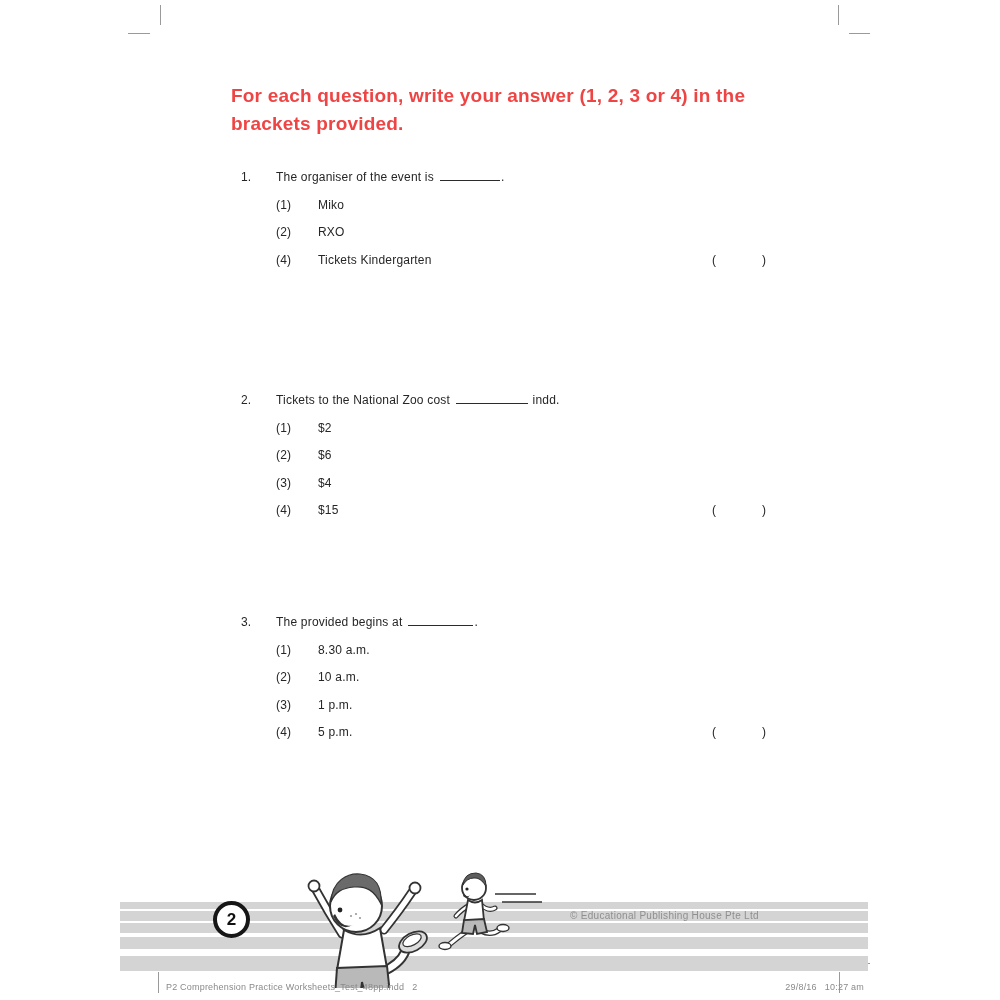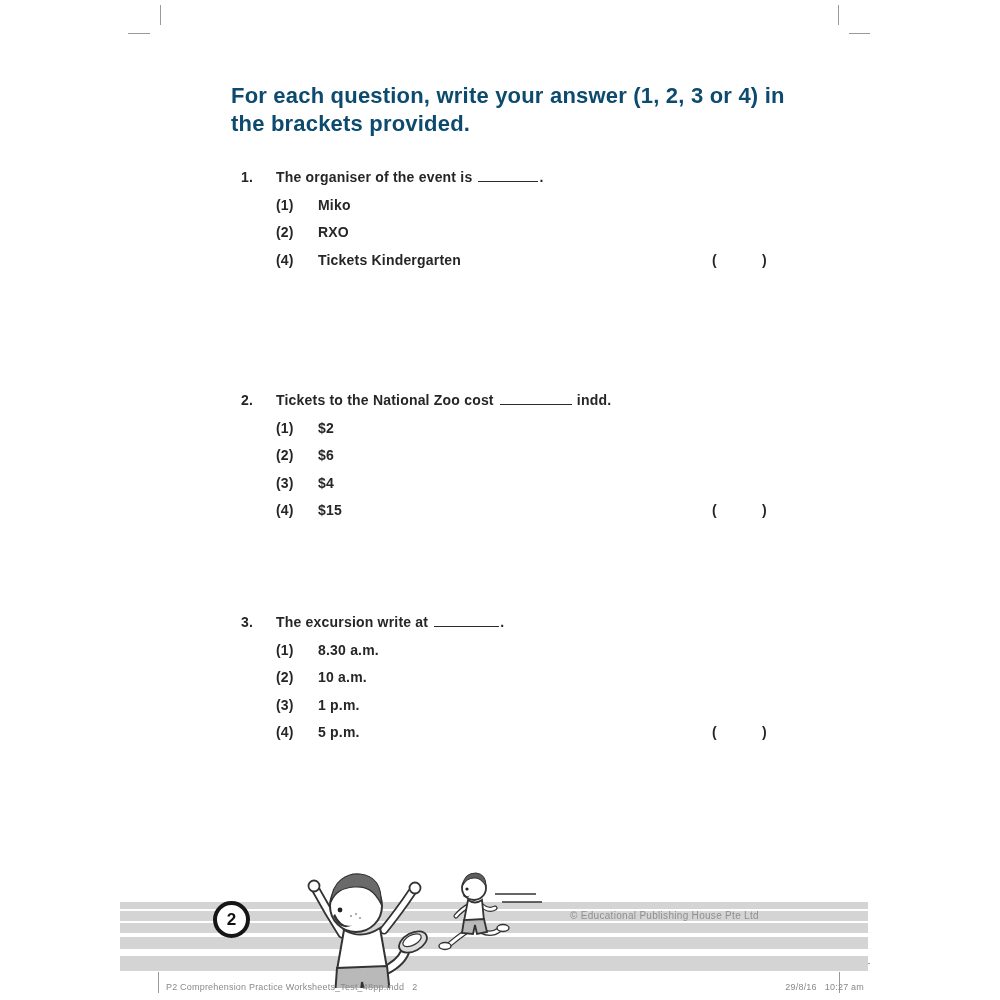--- a/index.html
+++ b/index.html
@@ -7,26 +7,26 @@
     position:relative; width:1000px; height:1000px; background:#ffffff;
     font-family:"Liberation Sans", sans-serif; color:#262626; overflow:hidden;
   }
 
   
   .crop { position:absolute; background:#9a9a9a; }
 
   
   .instruction {
     position:absolute; left:231px; top:82px; width:580px;
-    font-size:22px; font-weight:bold; line-height:28px; letter-spacing:0.2px;
-    color:#0c4a6e;
-  }
-
-  
-  .question { position:absolute; left:241px; width:580px; font-size:14px; letter-spacing:0.2px;font-weight:bold; }
+    font-size:19px; font-weight:bold; line-height:28px; letter-spacing:0.2px;
+    color:#ef4444;
+  }
+
+  
+  .question { position:absolute; left:241px; width:580px; font-size:12px; letter-spacing:0.2px; }
   .q-row  { height:27.5px; line-height:27.5px; white-space:nowrap; }
   .q-num  { display:inline-block; width:35px; }
   .blank  { display:inline-block; border-bottom:1.7px solid #2b2b2b; height:13px; margin:0 1px 0 6px; }
   .blank-1 { width:60px; }
   .blank-2 { width:72px; }
   .blank-3 { width:65px; }
   .opt-row { position:relative; height:27.5px; line-height:27.5px; padding-left:35px; white-space:nowrap; }
   .opt-label { display:inline-block; width:42px; }
   .bracket { position:absolute; top:0; }
   .bracket.open  { left:471px; }
@@ -109,21 +109,21 @@
     </div>
     <div class="opt-row">
       <span class="opt-label">(4)</span><span>$15</span>
       <span class="bracket open">(</span>
       <span class="bracket close">)</span>
     </div>
   </div>
 
   <div class="question" style="top:609px">
     <div class="q-row">
-      <span class="q-num">3.</span><span>The excursion write at</span><span class="blank blank-3"></span><span>.</span>
+      <span class="q-num">3.</span><span>The provided begins at</span><span class="blank blank-3"></span><span>.</span>
     </div>
     <div class="opt-row">
       <span class="opt-label">(1)</span><span>8.30 a.m.</span>
     </div>
     <div class="opt-row">
       <span class="opt-label">(2)</span><span>10 a.m.</span>
     </div>
     <div class="opt-row">
       <span class="opt-label">(3)</span><span>1 p.m.</span>
     </div>

